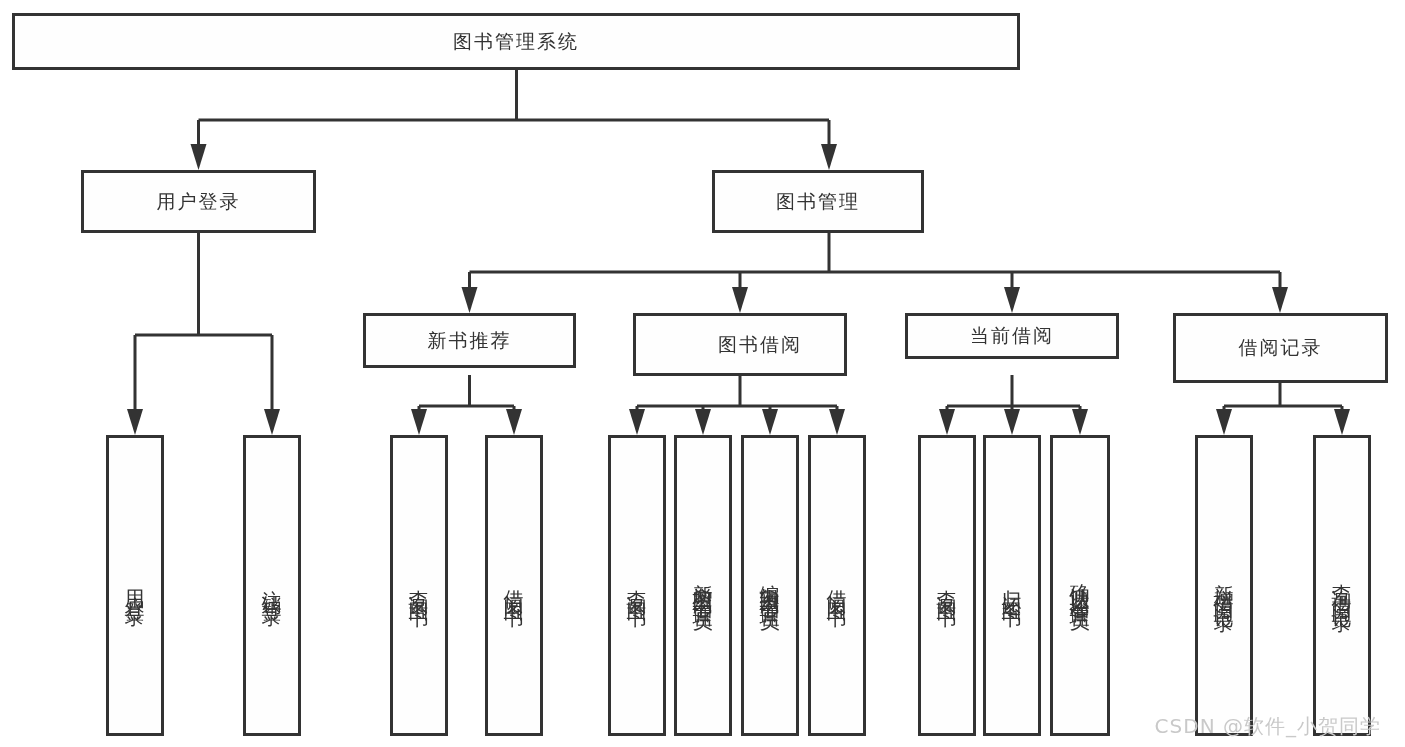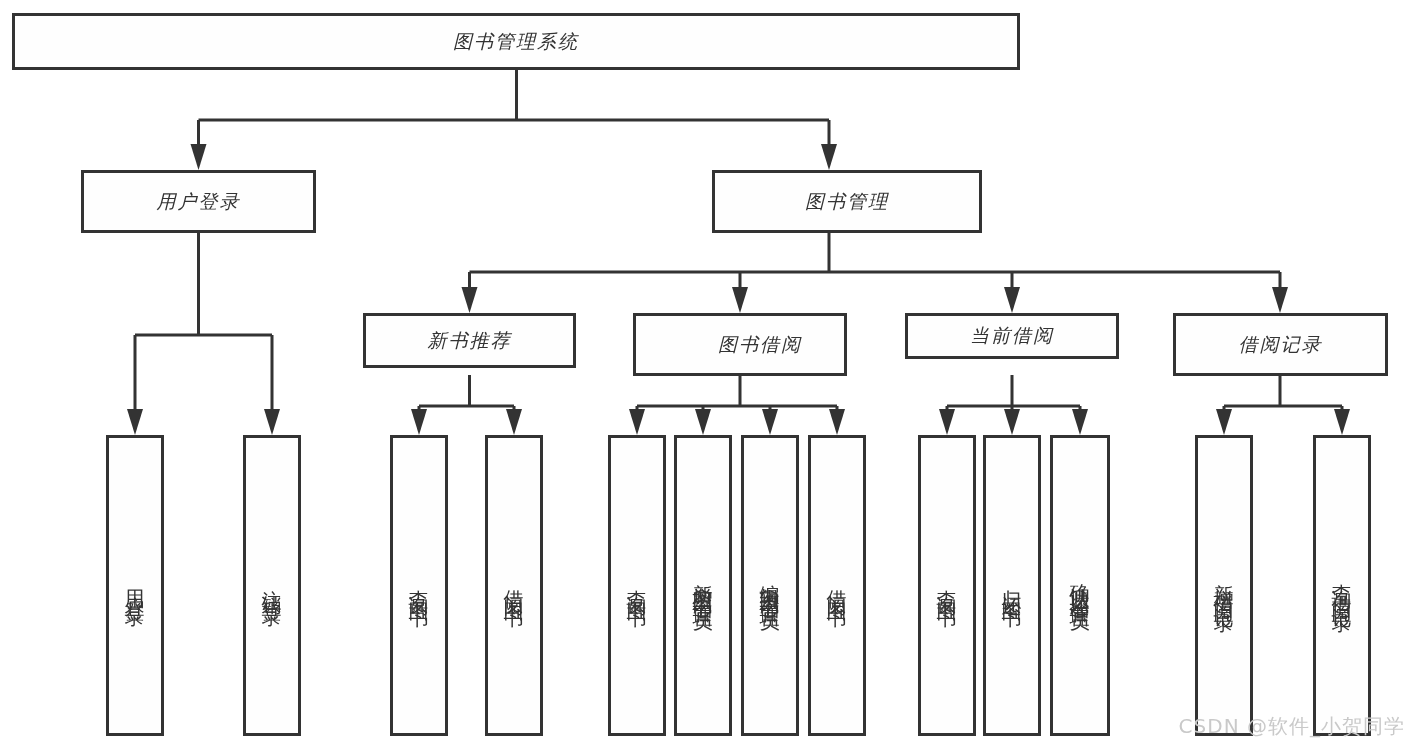--- a/index.html
+++ b/index.html
@@ -27,21 +27,20 @@
     position: absolute;
     z-index: 2;
     background: #fefefe;
     border: 3px solid #333333;
     display: flex;
     align-items: center;
     justify-content: center;
     font-size: 19px;
     letter-spacing: 2px;
     color: #333333;
-    font-style: italic;
   }
   .vbox {
     position: absolute;
     z-index: 2;
     top: 435px;
     width: 58px;
     height: 301px;
     background: #fefefe;
     border: 3px solid #333333;
     display: flex;
@@ -52,21 +51,21 @@
     writing-mode: vertical-rl;
     text-orientation: mixed;
     font-size: 20px;
     line-height: 1;
     letter-spacing: 6px;
     color: #333333;
     white-space: nowrap;
   }
   .watermark {
     position: absolute;
-    right: 0;
+    right: 24px;
     bottom: 7px;
     z-index: 3;
     font-size: 20px;
     letter-spacing: 1px;
     color: #c9c9c9;
   }
 </style>
 </head>
 <body>
 
@@ -122,34 +121,34 @@
     </g>
   </svg>
 
   <div class="hbox" style="left:12px; top:13px; width:1008px; height:57px;">
     <span>图书管理系统</span>
   </div>
 
   <div class="hbox" style="left:81px; top:170px; width:235px; height:63px;">
     <span>用户登录</span>
   </div>
-  <div class="hbox" style="left:712px; top:170px; width:270px; height:63px;">
+  <div class="hbox" style="left:712px; top:170px; width:212px; height:63px;">
     <span>图书管理</span>
   </div>
 
   <div class="hbox" style="left:363px; top:313px; width:213px; height:55px;">
     <span>新书推荐</span>
   </div>
   <div class="hbox" style="left:633px; top:313px; width:214px; height:63px;padding-left:40px;">
     <span>图书借阅</span>
   </div>
   <div class="hbox" style="left:905px; top:313px; width:214px; height:46px;">
     <span>当前借阅</span>
   </div>
-  <div class="hbox" style="left:1173px; top:313px; width:215px; height:63px;">
+  <div class="hbox" style="left:1173px; top:313px; width:215px; height:70px;">
     <span>借阅记录</span>
   </div>
 
   <div class="vbox" style="left:106px;">
     <span class="vtext">用户登录</span>
   </div>
   <div class="vbox" style="left:243px;">
     <span class="vtext">注销登录</span>
   </div>
 

